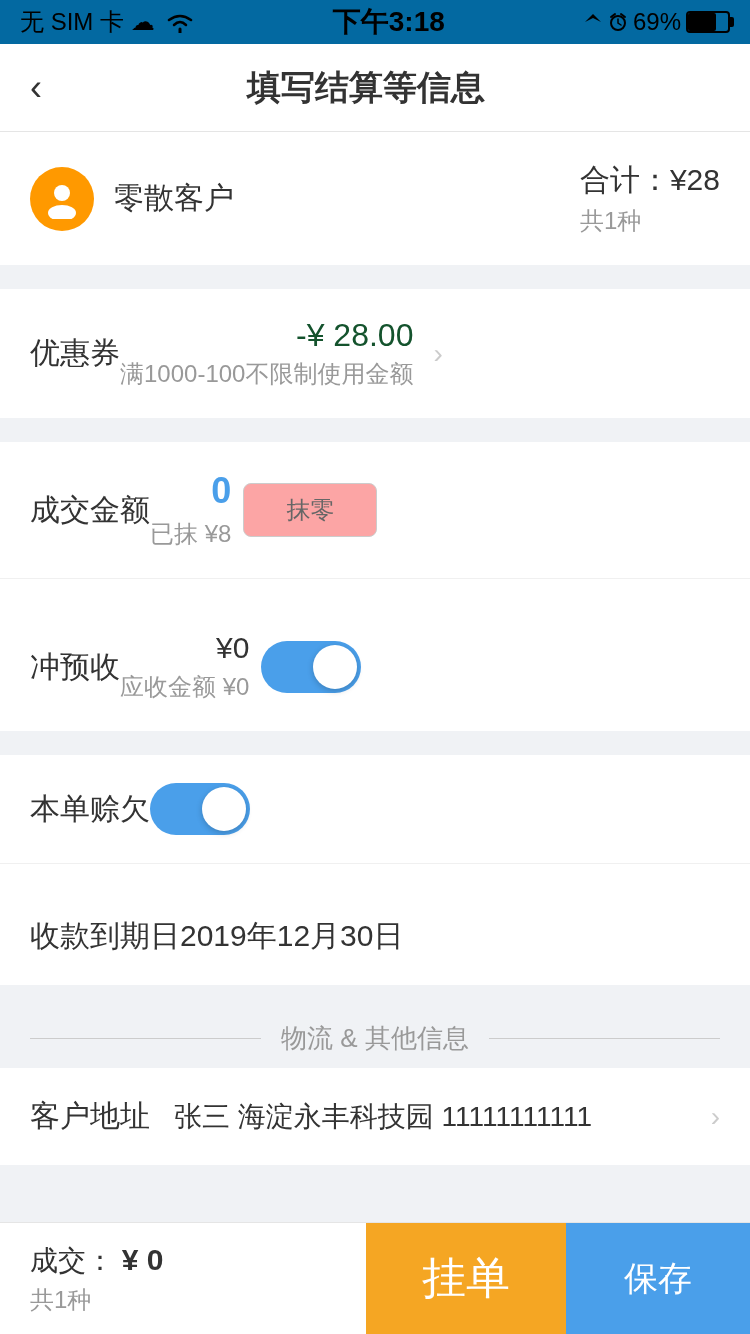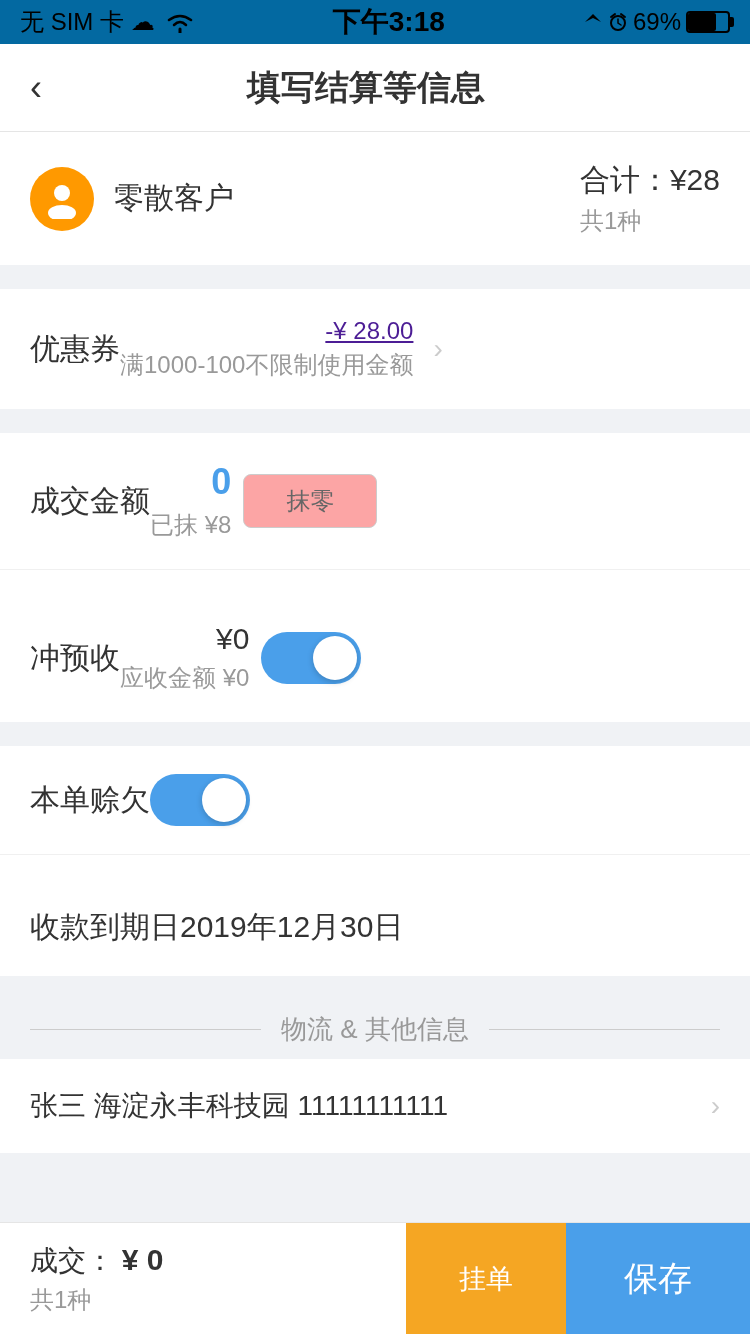--- a/index.html
+++ b/index.html
@@ -101,21 +101,21 @@
       justify-content: flex-start;
       border-bottom: 1px solid #f0f0f0;
       background: #fff;
       margin-top: 24px;
     }
     .row:last-child { border-bottom: none; }
     .row-label { font-size: 30px; color: #333; }
     .row-right { display: flex; align-items: center; gap: 12px; text-align: right; }
     .row-value { font-size: 30px; color: #333; }
     .row-sub { font-size: 24px; color: #999; margin-top: 6px; }
-    .coupon-discount { font-size: 24px; color: #4c1d95; font-weight: 500; text-decoration: underline; }
+    .coupon-discount { font-size: 32px; color: #14532d; font-weight: 500; }
     .coupon-desc { font-size: 24px; color: #999; margin-top: 4px; }
     .chevron { font-size: 28px; color: #ccc; margin-left: 8px; }
 
     
     .amount-value { font-size: 36px; color: #4a9fea; font-weight: 600; }
     .round-btn {
       border: 1px solid #ccc;
       border-radius: 8px;
       padding: 10px 42px;
       font-size: 24px;
@@ -178,24 +178,24 @@
       display: flex;
       flex-direction: column;
       justify-content: center;
       padding: 0 30px;
       border-radius: 30px;
     }
     .bottom-deal { font-size: 28px; color: #333; }
     .bottom-deal-amount { font-size: 30px; font-weight: 600; }
     .bottom-count { font-size: 24px; color: #999; margin-top: 4px; }
     .btn-pending {
-      width: 160px;
+      width: 200px;
       background: #f5a623;
       color: #fff;
-      font-size: 27px;
+      font-size: 44px;
       display: flex; align-items: center; justify-content: center;
       cursor: pointer;
     }
     .btn-save {
       width: 184px;
       background: #4a9fea;
       color: #fff;
       font-size: 34px;
       display: flex; align-items: center; justify-content: center;
       cursor: pointer;
@@ -310,20 +310,21 @@
   </div>
 
   <div class="section-header">
     <div class="section-header-line"></div>
     <span class="section-header-text">物流 &amp; 其他信息</span>
     <div class="section-header-line"></div>
   </div>
 
   <div class="section">
     <div class="address-row">
+      <span class="address-label">客户地址</span>
       <span class="address-value">张三 海淀永丰科技园 11111111111</span>
       <span class="address-chevron">›</span>
     </div>
   </div>
 
 </div>
 
 <div class="bottom-bar">
   <div class="bottom-info">
     <div>

